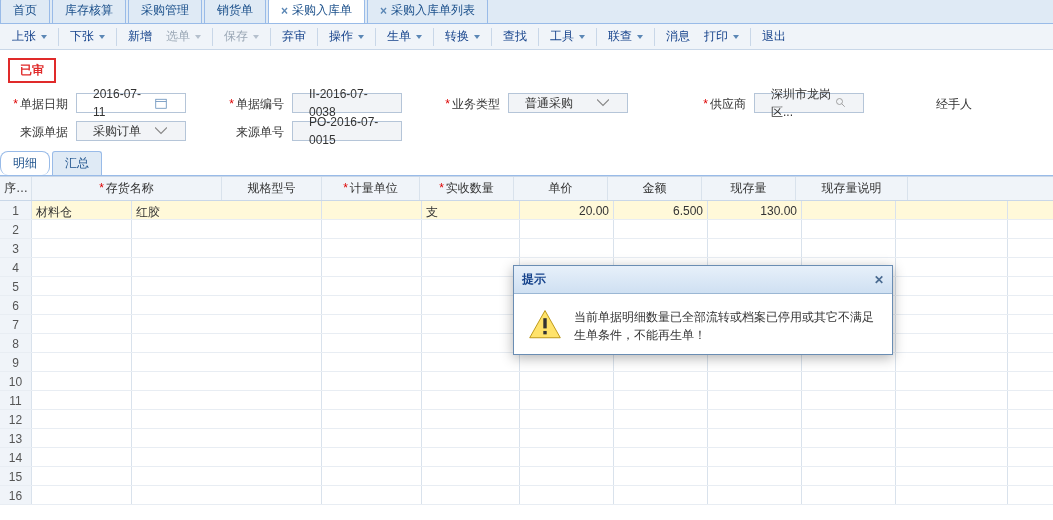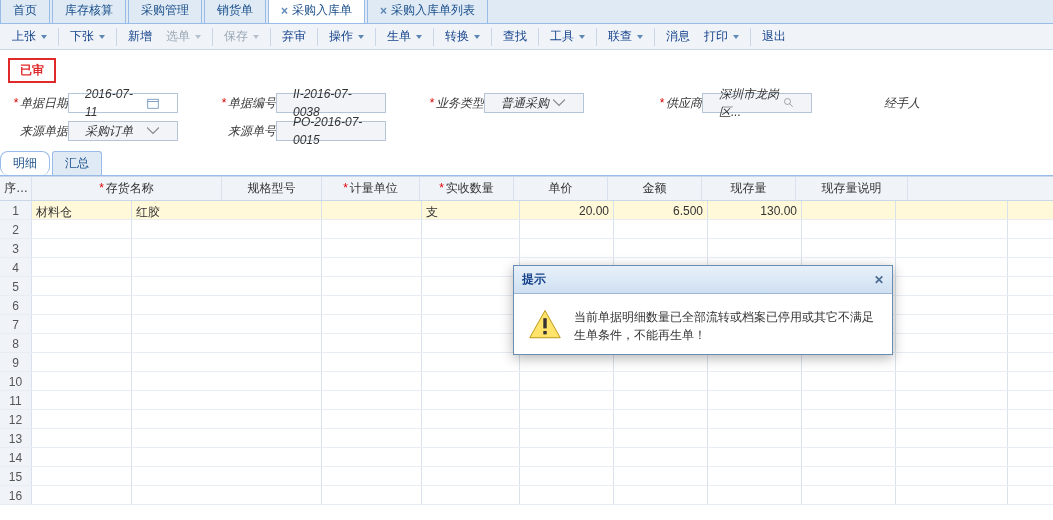--- a/index.html
+++ b/index.html
@@ -13,21 +13,21 @@
   .toolbar{display:flex;align-items:center;height:26px;background:#f0f4f9;border-bottom:1px solid #c9d7e8;padding:0 6px;gap:2px;}
   .tbtn{padding:3px 6px;color:#15428b;display:flex;align-items:center;gap:3px;cursor:pointer;border-radius:2px;}
   .tbtn.disabled{color:#9aa7b5;cursor:default;}
   .arrow-down{width:0;height:0;border-left:3px solid transparent;border-right:3px solid transparent;border-top:4px solid #5b87b5;margin-left:2px;}
   .arrow-down.dis{border-top-color:#b5c0cd;}
   .tsep{width:1px;height:18px;background:#c9d7e8;margin:0 3px;}
   
   .status-badge{margin:8px 0 6px 8px;display:inline-block;border:2px solid #e02a2a;color:#e02a2a;padding:2px 10px;font-weight:bold;}
   
   .formrow{display:flex;align-items:center;padding:4px 8px;gap:8px;}
-  .field{display:flex;align-items:center;gap:0;font-style:italic;}
+  .field{display:flex;align-items:flex-end;gap:8px;}
   .lbl{min-width:60px;text-align:right;color:#333;}
   .ast{color:#d00;margin-right:2px;}
   .inp{border:1px solid #b5c5d8;background:#fff;height:20px;padding:0 16px;line-height:18px;display:flex;align-items:center;justify-content:space-between;}
   .inp.readonly{background:#f2f4f7;}
   .cal-icon,.sel-icon,.srch-icon{width:16px;height:16px;display:inline-flex;align-items:center;justify-content:center;color:#5b87b5;}
   .cal-icon svg,.sel-icon svg,.srch-icon svg{width:12px;height:12px;}
   
   .subtabs{display:flex;border-bottom:1px solid #99bbe8;margin-top:6px;}
   .subtab{padding:3px 12px;border:1px solid #99bbe8;border-bottom:none;background:#dfeaf5;color:#1a4f8a;border-top-left-radius:3px;border-top-right-radius:3px;margin-right:2px;cursor:pointer;}
   .subtab.active{background:#fff;border-radius:8px;}
@@ -179,21 +179,21 @@
       </div>
   </div>
   <div class="field" style="margin-left:30px">
     <span class="lbl"><span class="ast">*</span><span>单据编号</span></span>
     <div class="inp readonly" style="width:110px">
         <span>II-2016-07-0038</span>
       </div>
   </div>
   <div class="field" style="margin-left:30px">
     <span class="lbl"><span class="ast">*</span><span>业务类型</span></span>
-    <div class="inp readonly" style="width:100px">
+    <div class="inp readonly" style="width:120px">
         <span>普通采购</span>
         <span class="sel-icon">
           <svg viewBox="0 0 10 6">
             <path d="M0 0 L5 5 L10 0" fill="none" stroke="#888"></path>
           </svg>
         </span>
       </div>
   </div>
   <div class="field" style="margin-left:50px">
     <span class="lbl"><span class="ast">*</span><span>供应商</span></span>

